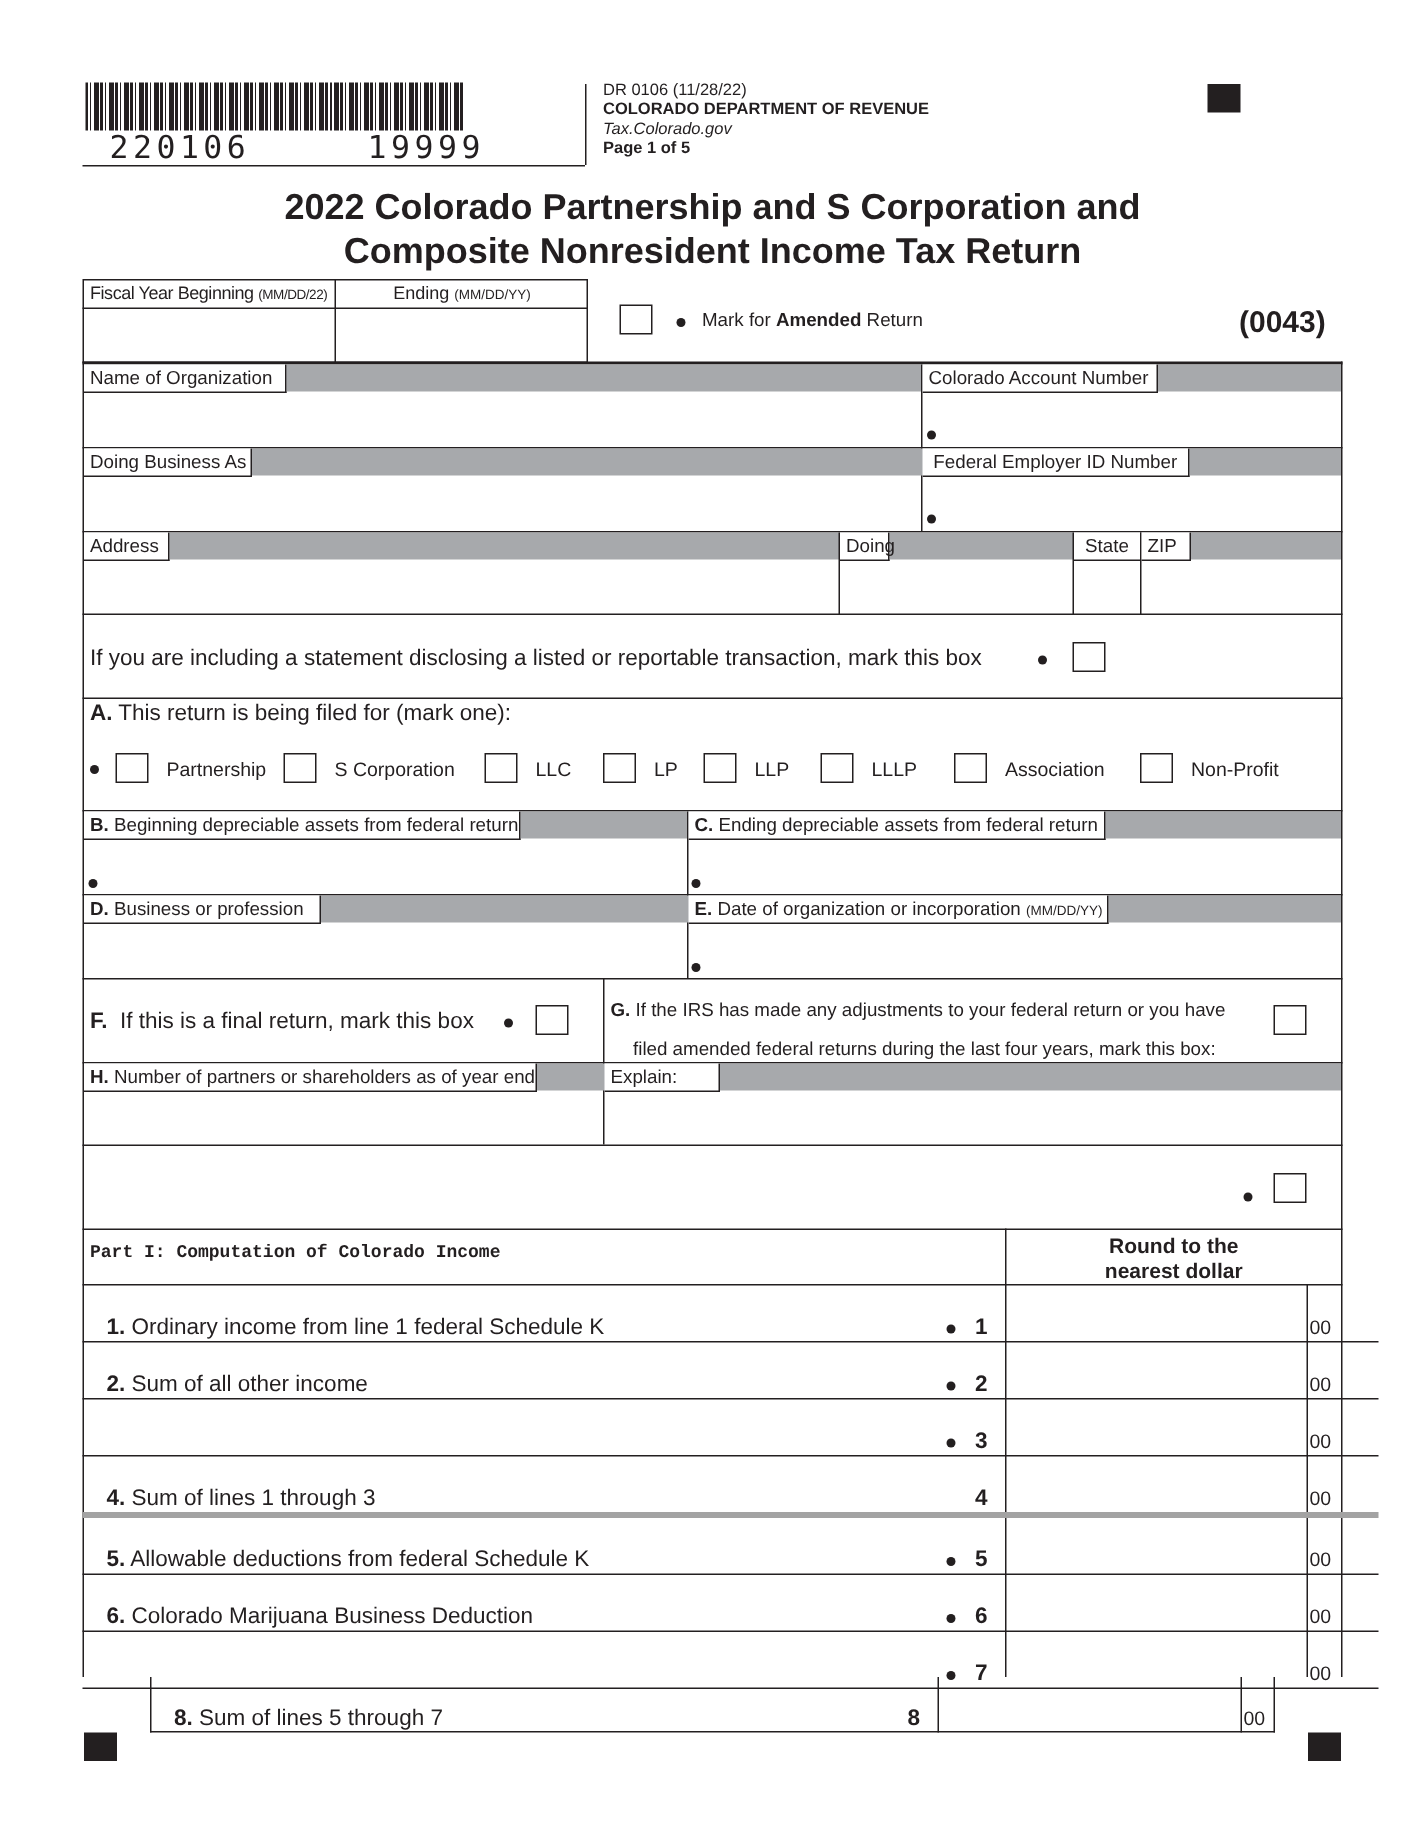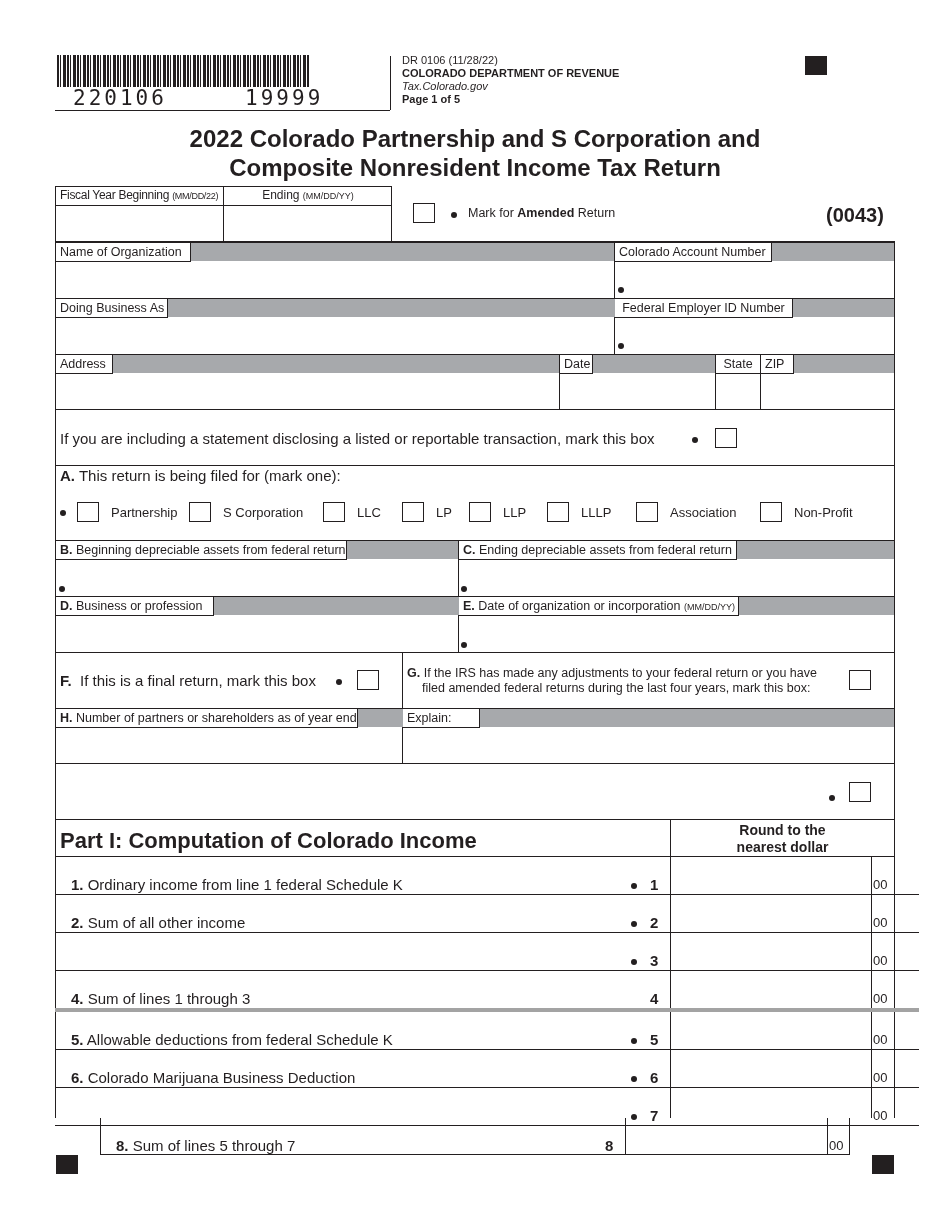--- a/index.html
+++ b/index.html
@@ -65,21 +65,21 @@
 <div class="lbl" style="left:56px;top:299px;width:112px;">Doing Business As</div>
 <div class="lbl" style="left:615px;top:299px;width:178px;text-align:center;">Federal Employer ID Number</div>
 <div class="abs" style="left:56px;top:318px;width:557px;height:36px;"></div>
 <div class="abs" style="left:615px;top:318px;width:279px;height:36px;"></div>
 <div class="dot" style="left:618px;top:343px;"></div>
 <div class="hl" style="left:55px;top:354px;width:840px;"></div>
 
 <div class="gray" style="left:56px;top:355px;width:838px;height:18px;"></div>
 <div class="lbl" style="left:56px;top:355px;width:57px;">Address</div>
 <div class="vl" style="left:559px;top:355px;height:55px;"></div>
-<div class="lbl" style="left:560px;top:355px;width:33px;">Date</div>
+<div class="lbl" style="left:560px;top:355px;width:33px;">Doing</div>
 <div class="vl" style="left:715px;top:355px;height:55px;"></div>
 <div class="lbl" style="left:716px;top:355px;width:45px;text-align:center;background:#fff;">State</div>
 <div class="vl" style="left:760px;top:355px;height:55px;"></div>
 <div class="lbl" style="left:761px;top:355px;width:33px;">ZIP</div>
 <div class="abs" style="left:56px;top:374px;width:502px;height:35px;"></div>
 <div class="abs" style="left:560px;top:374px;width:154px;height:35px;"></div>
 <div class="abs" style="left:716px;top:374px;width:43px;height:35px;"></div>
 <div class="abs" style="left:761px;top:374px;width:133px;height:35px;"></div>
 <div class="hl" style="left:55px;top:409px;width:840px;"></div>
 
@@ -125,39 +125,39 @@
 <div class="abs" style="left:459px;top:616px;width:435px;height:36px;"></div>
 <div class="dot" style="left:461px;top:642px;"></div>
 <div class="hl" style="left:55px;top:652px;width:840px;"></div>
 
 <div class="vl" style="left:402px;top:652px;height:111px;"></div>
 <div class="abs t15" style="left:60px;top:672px;white-space:pre;"><b>F.</b><span>  If this is a final return, mark this box</span></div>
 <div class="dot" style="left:336px;top:679px;"></div>
 <div class="chk" style="left:357px;top:670px;"></div>
 <div class="abs" style="left:407px;top:666px;font-size:12.5px;line-height:15px;">
   <div><b>G.</b><span> If the IRS has made any adjustments to your federal return or you have</span></div>
-  <div style="padding-left:15px;">filed amended federal returns during the last four years, mark this box:</div>
+  <div style="padding-left:15px;margin-top:11px;">filed amended federal returns during the last four years, mark this box:</div>
 </div>
 <div class="chk" style="left:849px;top:670px;"></div>
 <div class="hl" style="left:55px;top:708px;width:840px;"></div>
 
 <div class="gray" style="left:56px;top:709px;width:838px;height:18px;"></div>
 <div class="lbl" style="left:56px;top:709px;width:302px;"><b>H.</b><span> Number of partners or shareholders as of year end</span></div>
 <div class="lbl" style="left:403px;top:709px;width:77px;">Explain:</div>
 <div class="abs" style="left:56px;top:728px;width:345px;height:35px;"></div>
 <div class="abs" style="left:403px;top:728px;width:491px;height:35px;"></div>
 <div class="hl" style="left:55px;top:763px;width:840px;"></div>
 
 <div class="abs t15" style="left:60px;top:774px;line-height:19px;">
 </div>
 <div class="dot" style="left:829px;top:795px;"></div>
 <div class="chk" style="left:849px;top:782px;"></div>
 <div class="hl" style="left:55px;top:819px;width:840px;"></div>
 
-<div class="abs" style="left:60px;top:828px;font-size:22px;font-weight:bold;">Part I: Computation of Colorado Income</div>
+<div class="abs" style="left:60px;top:828px;font-size:12px;font-weight:bold;font-family:Liberation Mono, monospace;">Part I: Computation of Colorado Income</div>
 <div class="vl" style="left:670px;top:819px;height:299px;"></div>
 <div class="abs" style="left:671px;top:822px;width:223px;text-align:center;font-size:14px;font-weight:bold;line-height:17px;">
   <div>Round to the</div>
   <div>nearest dollar</div>
 </div>
 <div class="hl" style="left:55px;top:856px;width:840px;"></div>
 <div class="vl" style="left:871px;top:856px;height:262px;"></div>
 
 <div class="abs" style="left:55px;top:857px;width:864px;">
   <div style="position:relative;height:37px;border-bottom:1px solid #231f20;">

